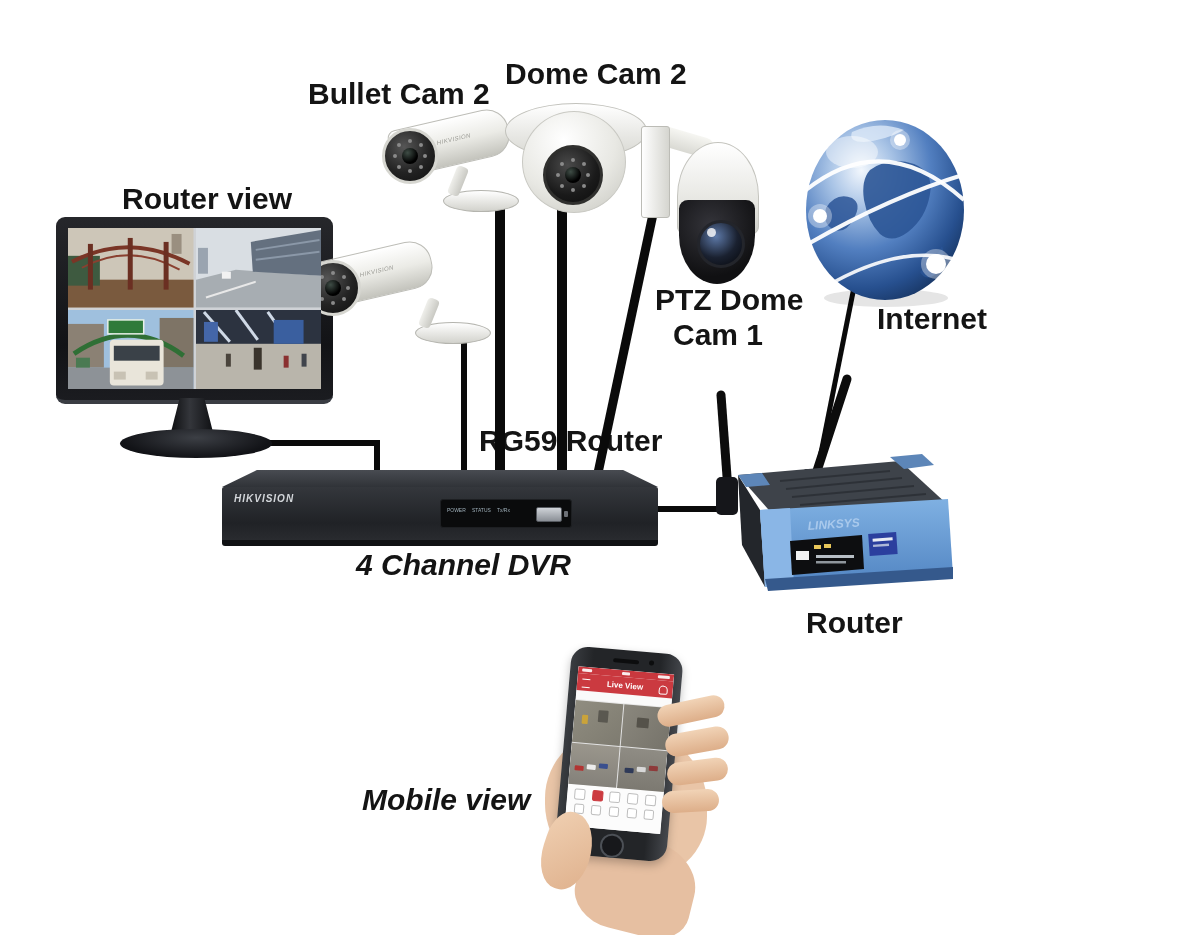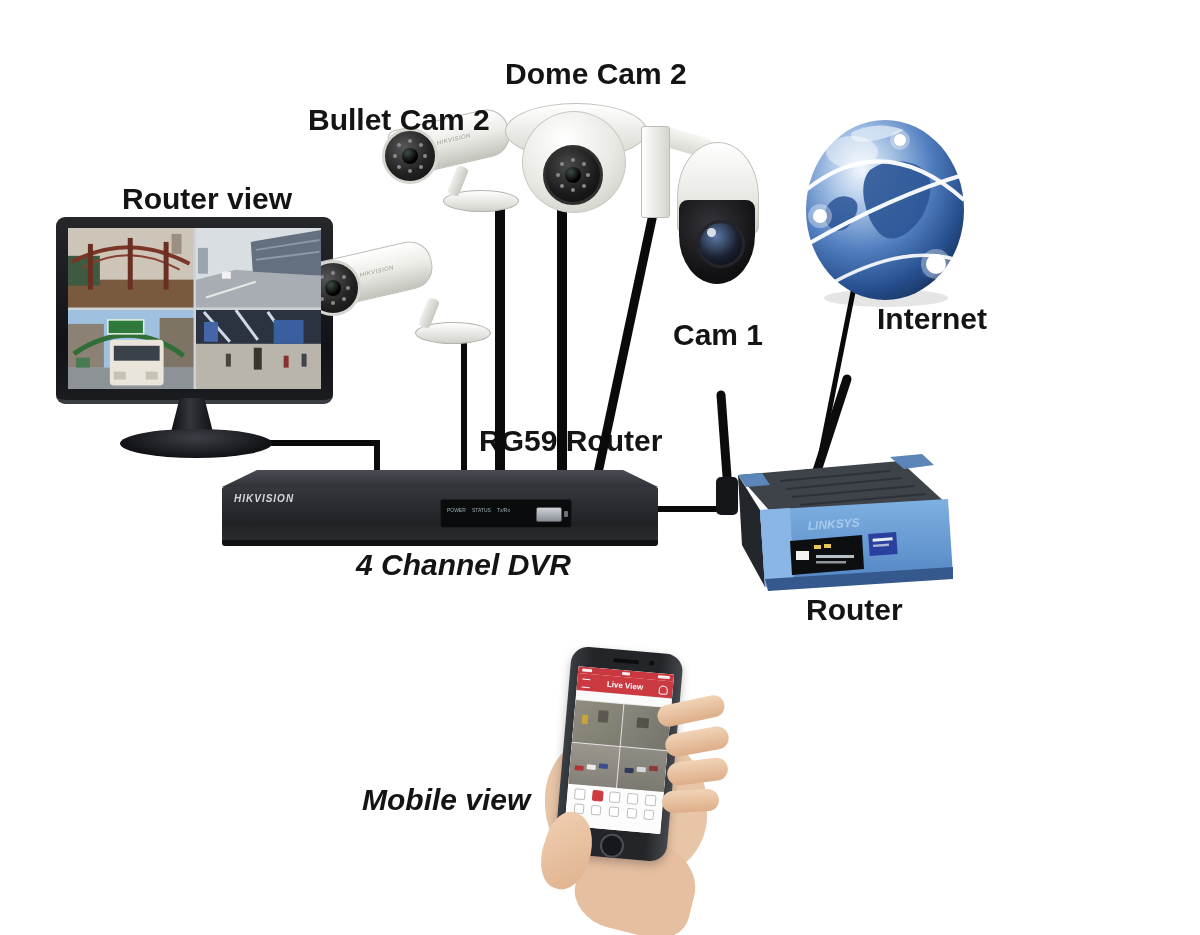--- a/index.html
+++ b/index.html
@@ -343,21 +343,22 @@
       <div class="p-home"></div>
     </div>
     <div class="hp fng f1"></div>
     <div class="hp fng f2"></div>
     <div class="hp fng f3"></div>
     <div class="hp fng f4"></div>
     <div class="hp thumb"></div>
   </div>
 
   <div class="lbl" style="left:122px;top:182px;">Router view</div>
-  <div class="lbl" style="left:308px;top:103px;">Bullet Cam 2</div>
+  <div class="lbl" style="left:308px;top:77px;">Bullet Cam 2</div>
   <div class="lbl" style="left:505px;top:57px;">Dome Cam 2</div>
+  <div class="lbl" style="left:655px;top:283px;">PTZ Dome</div>
   <div class="lbl" style="left:673px;top:318px;">Cam 1</div>
   <div class="lbl" style="left:877px;top:302px;">Internet</div>
   <div class="lbl" style="left:356px;top:548px;font-style:italic;">4 Channel DVR</div>
-  <div class="lbl" style="left:806px;top:593px;">Router</div>
+  <div class="lbl" style="left:806px;top:606px;">Router</div>
   <div class="lbl" style="left:362px;top:783px;font-style:italic;">Mobile view</div>
 
 </div>
 
 </body></html>

